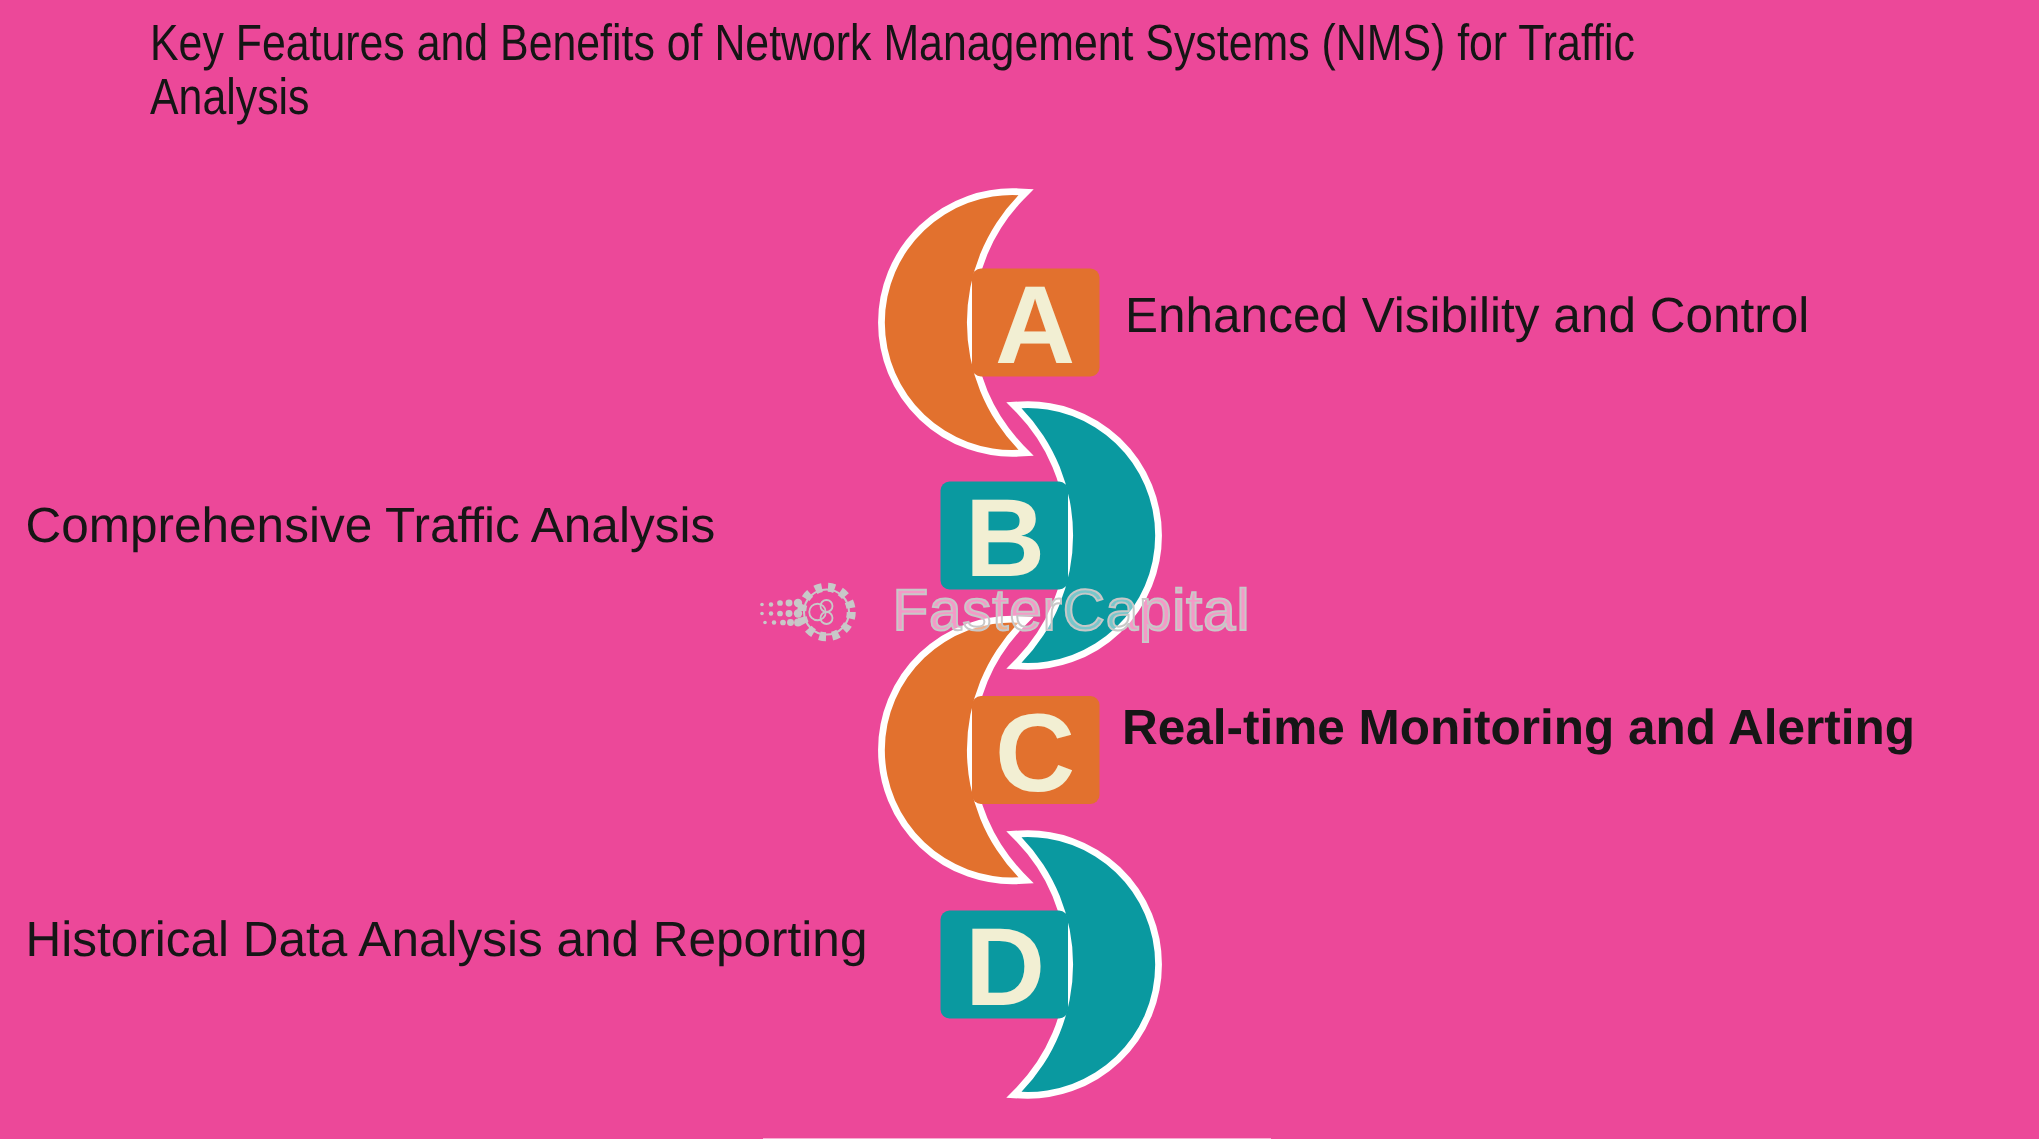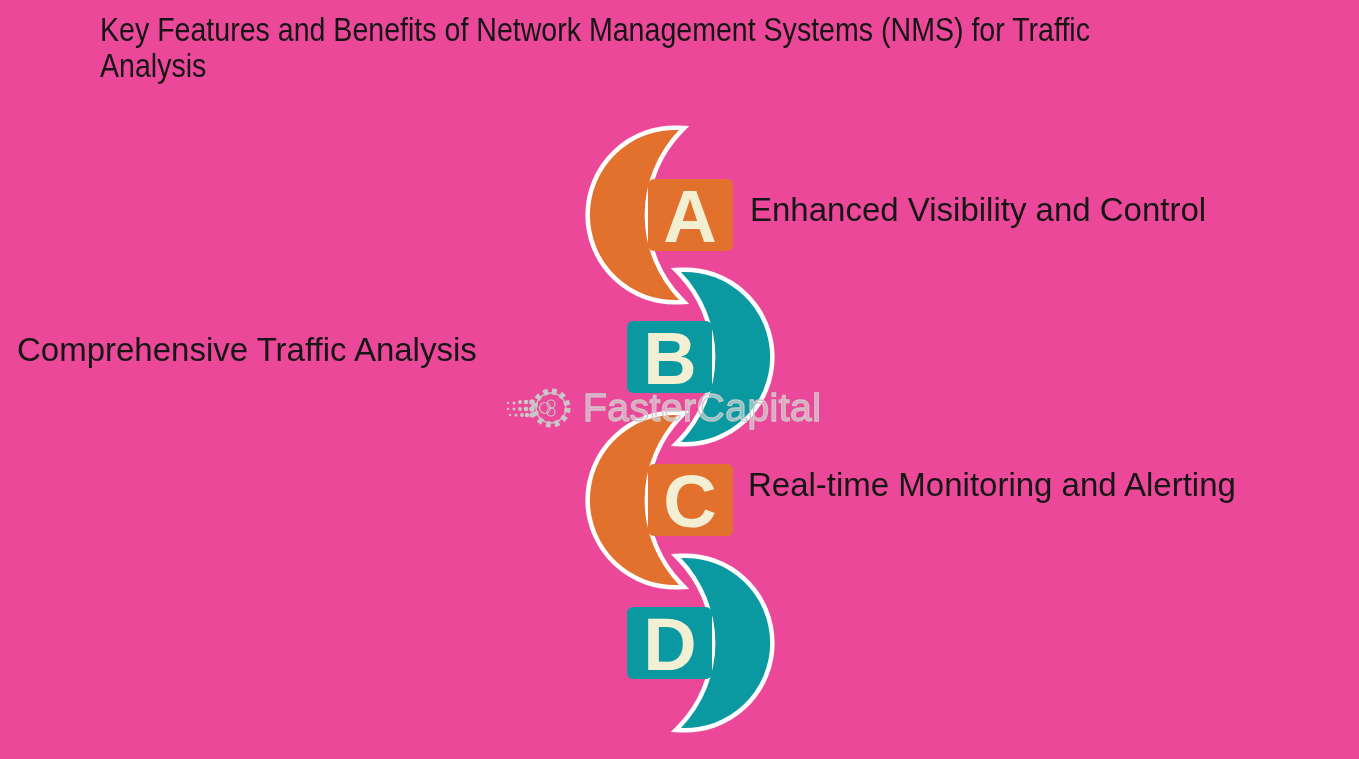--- a/index.html
+++ b/index.html
@@ -42,29 +42,29 @@
   }
   .feature-label {
     position: absolute;
     font-size: 33px;
     line-height: 40px;
     color: #161616;
     white-space: nowrap;
   }
   .label-a { left: 750px; top: 190px; }
   .label-b { left: 17px;  top: 330px; }
-  .label-c { left: 748px; top: 465px; }
+  .label-c { left: 748px; top: 465px; font-weight: bold; }
   .label-d { left: 17px;  top: 606px; }
   .watermark {
     position: absolute;
     left: 505px; top: 383px;
     height: 50px;
     display: flex;
     align-items: center;
-    gap: 6px;
+    gap: 18px;
     pointer-events: none;
   }
   .watermark-text {
     font-size: 39px;
     letter-spacing: 0.5px;
     color: rgba(255,255,255,0.45);
     -webkit-text-stroke: 1.3px #c8c8c8;
   }
 </style>
 </head>
@@ -97,20 +97,21 @@
     <g>
       <path class="hook" transform="translate(685,643) scale(-1,1)" d="M 4,-84.9 A 85,85 0 1 0 4,84.9 A 122,122 0 0 1 4,-84.9 Z" fill="#0A99A0"></path>
       <rect x="627" y="607" width="85" height="72" rx="6" fill="#0A99A0"></rect>
       <text class="letter" x="670" y="670" fill="#F2EFD3">D</text>
     </g>
   </svg>
 
   <div class="feature-label label-a">Enhanced Visibility and Control</div>
   <div class="feature-label label-b">Comprehensive Traffic Analysis</div>
   <div class="feature-label label-c">Real-time Monitoring and Alerting</div>
+  <div class="feature-label label-d">Historical Data Analysis and Reporting</div>
 
   <div class="watermark">
     <svg width="72" height="50" viewBox="0 0 72 50" fill="none" stroke="#c8c8c8">
 
       <g stroke="none" fill="#c8c8c8">
         <circle cx="3" cy="20" r="1.2"></circle>
           <circle cx="9" cy="20" r="1.5"></circle>
           <circle cx="15" cy="19" r="1.9"></circle>
           <circle cx="21" cy="19" r="2.3"></circle>
         <circle cx="3" cy="26" r="1.2"></circle>

